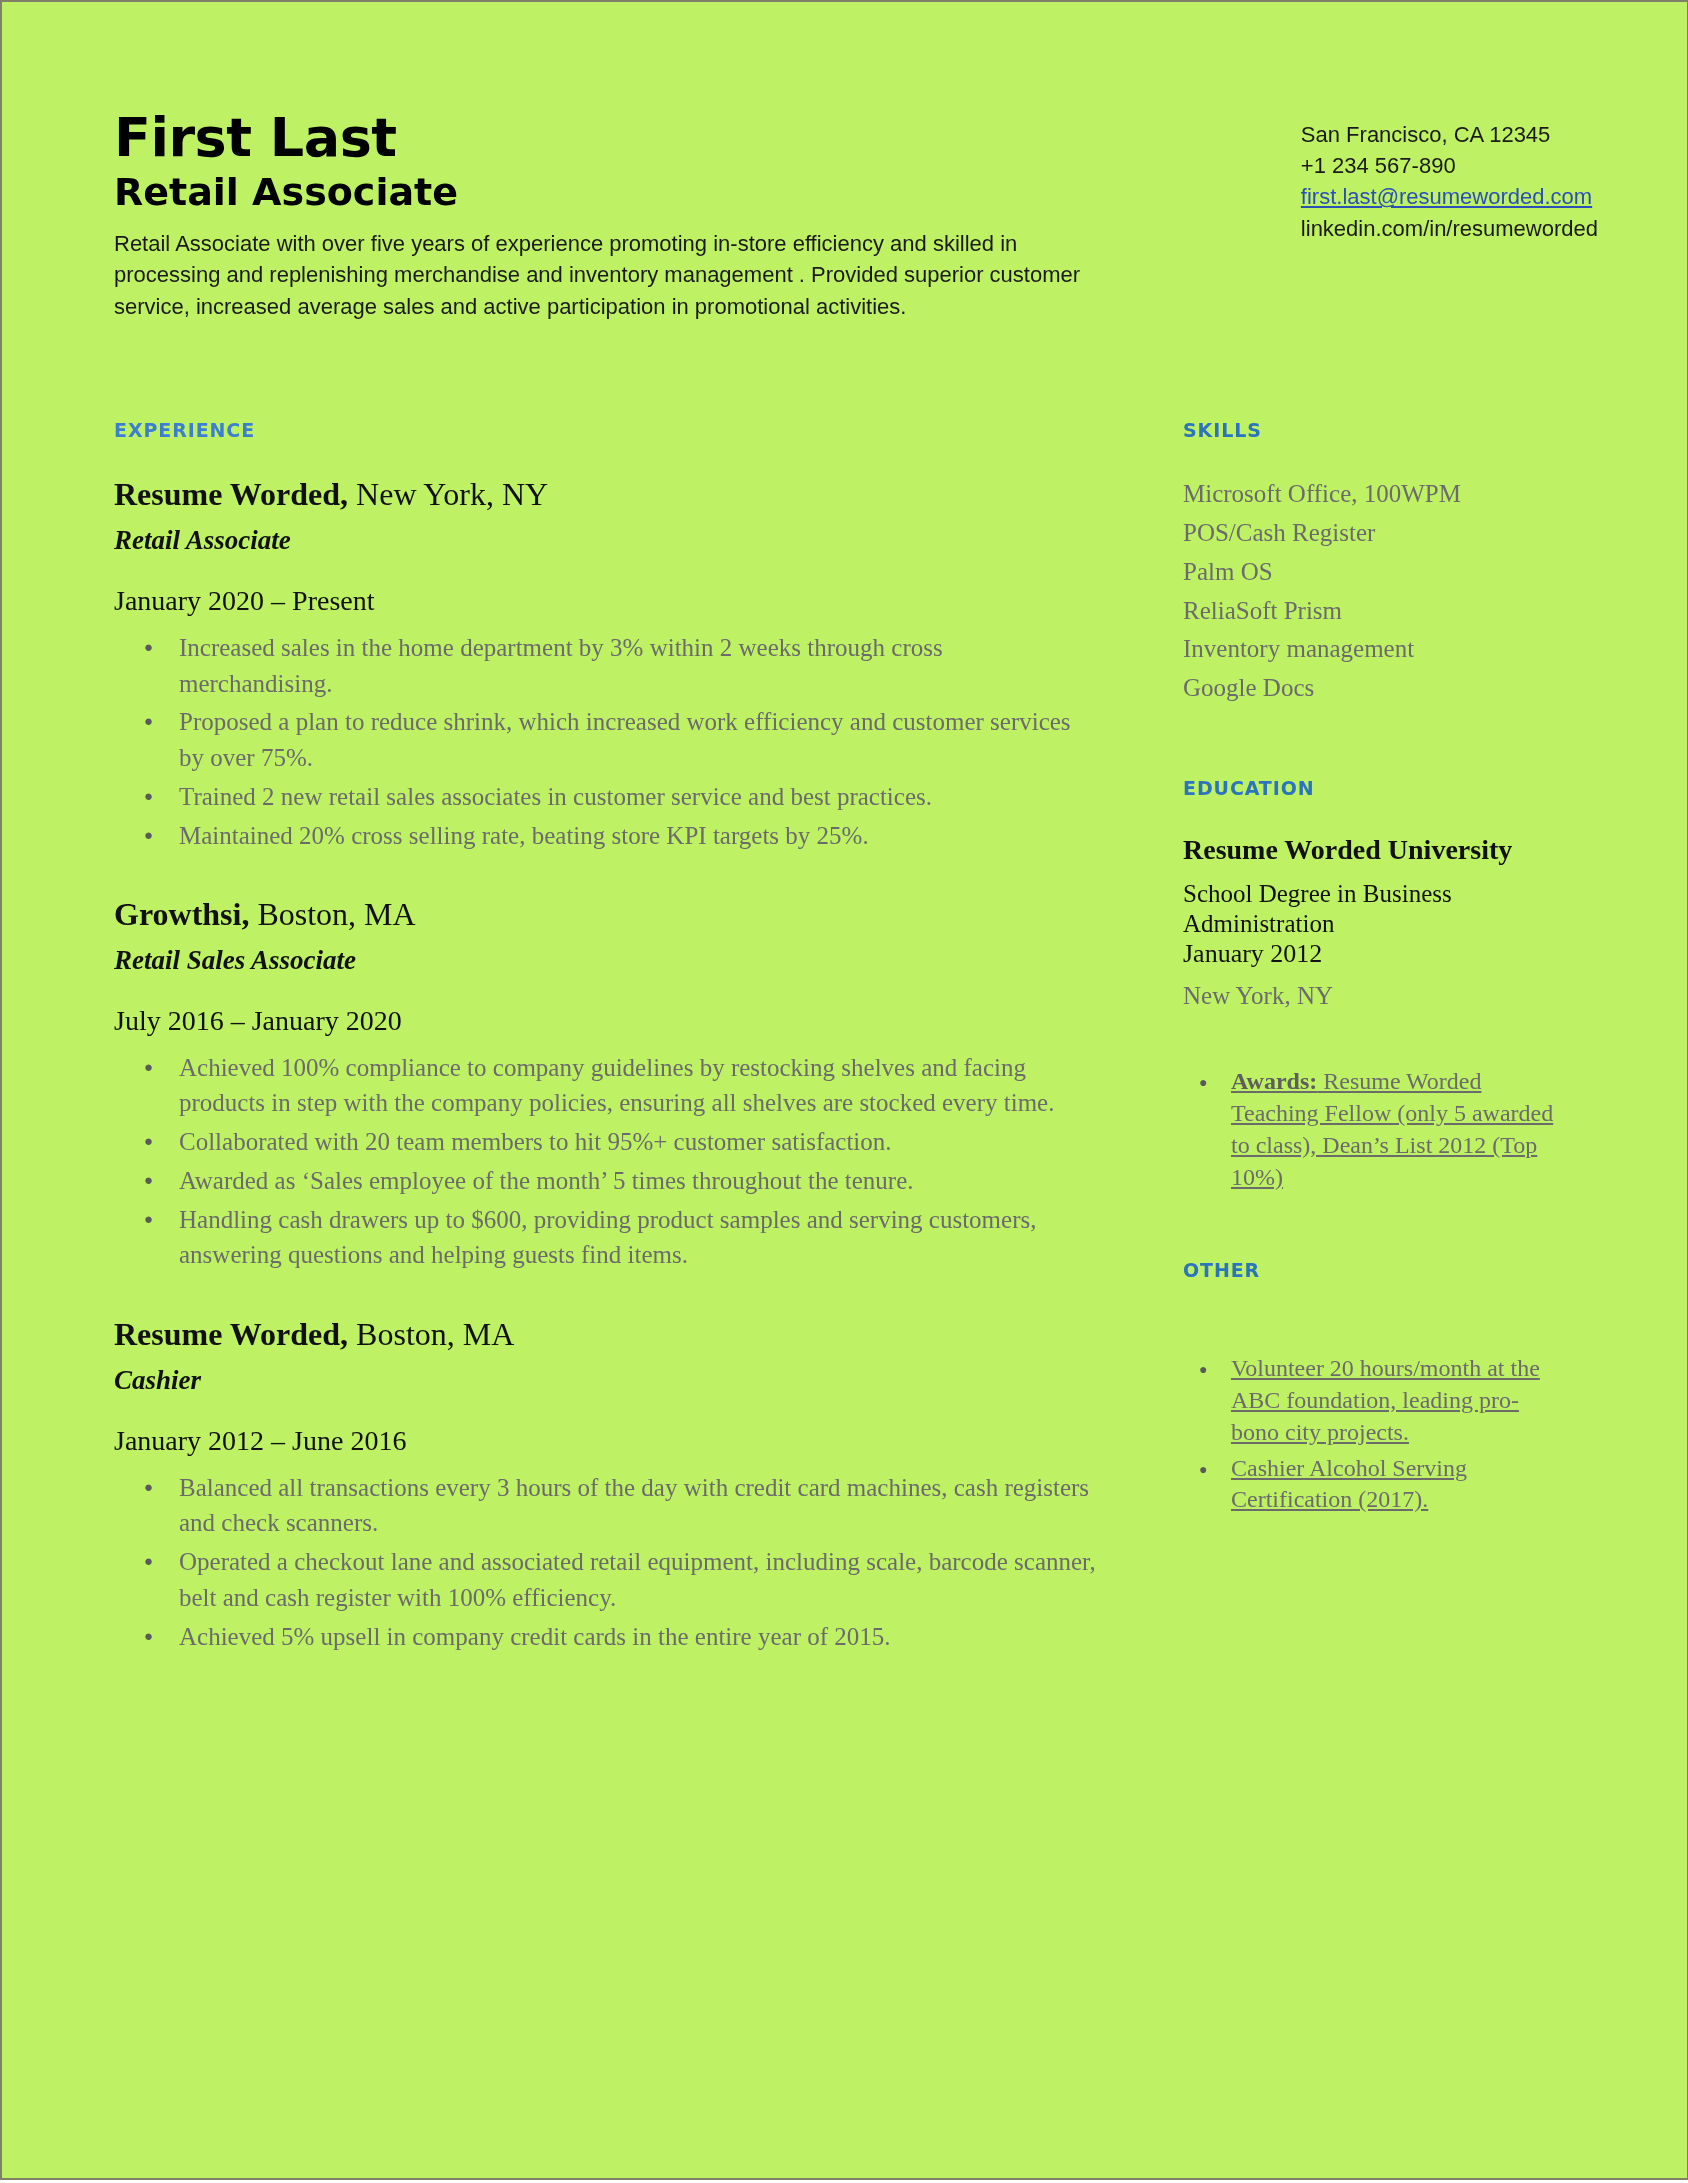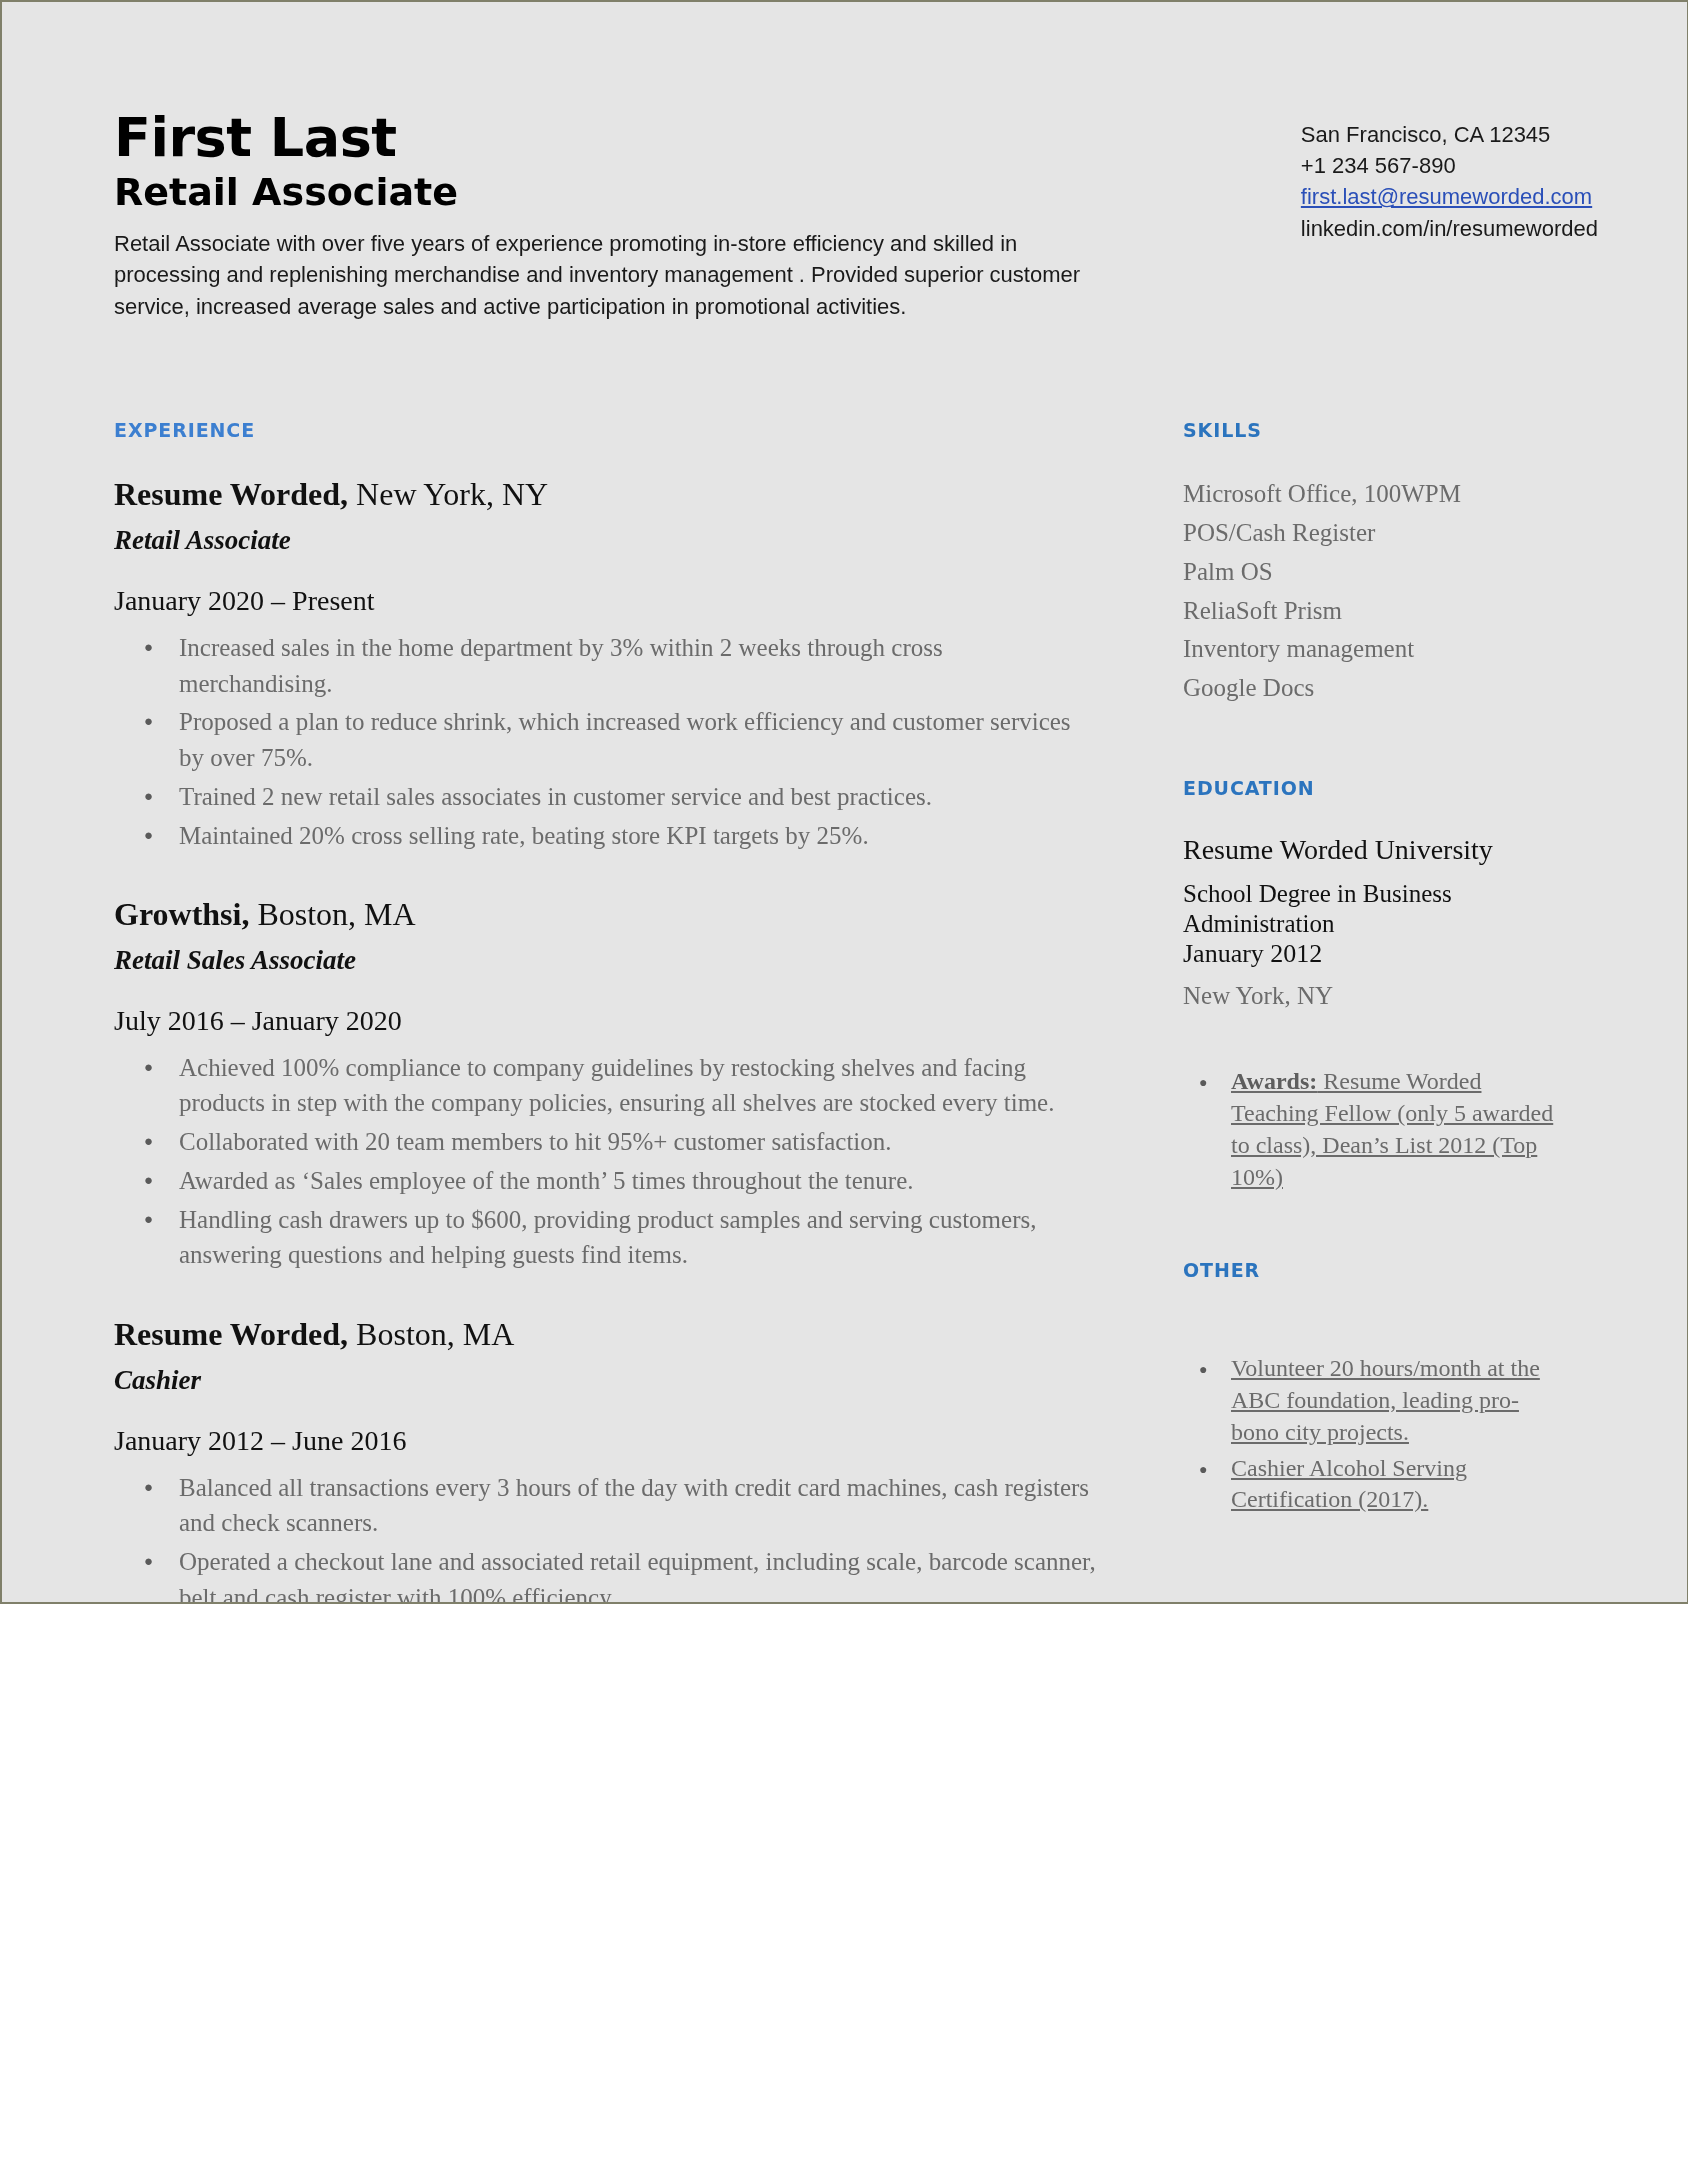--- a/index.html
+++ b/index.html
@@ -3,23 +3,23 @@
 <meta charset="utf-8">
 <style>
   html, body {
     margin: 0;
     padding: 0;
     background: #ffffff;
   }
   .page {
     position: relative;
     width: 1689px;
-    height: 1604px;
+    height: 2180px;
     box-sizing: border-box;
-    background: #e5e5e5;
+    background: #bef264;
     border: 2px solid #80806a;
     font-family: "Liberation Serif", serif;
     overflow: hidden;
   }
   .inner {
     position: absolute;
     left: 112px;
     top: 107px;
     right: 89px;
   }
@@ -144,21 +144,21 @@
   .side-block { margin-bottom: 0; }
   .skills-list {
     font-size: 25px;
     line-height: 1.55;
     color: #6b6b6b;
   }
   .skills-list div { white-space: nowrap; }
 
   .edu-school {
     font-size: 28px;
-    font-weight: normal;
+    font-weight: bold;
     color: #111111;
     line-height: 1.22;
     margin-bottom: 12px;
   }
   .edu-degree {
     font-size: 25px;
     color: #111111;
     line-height: 1.18;
   }
   .edu-date {

